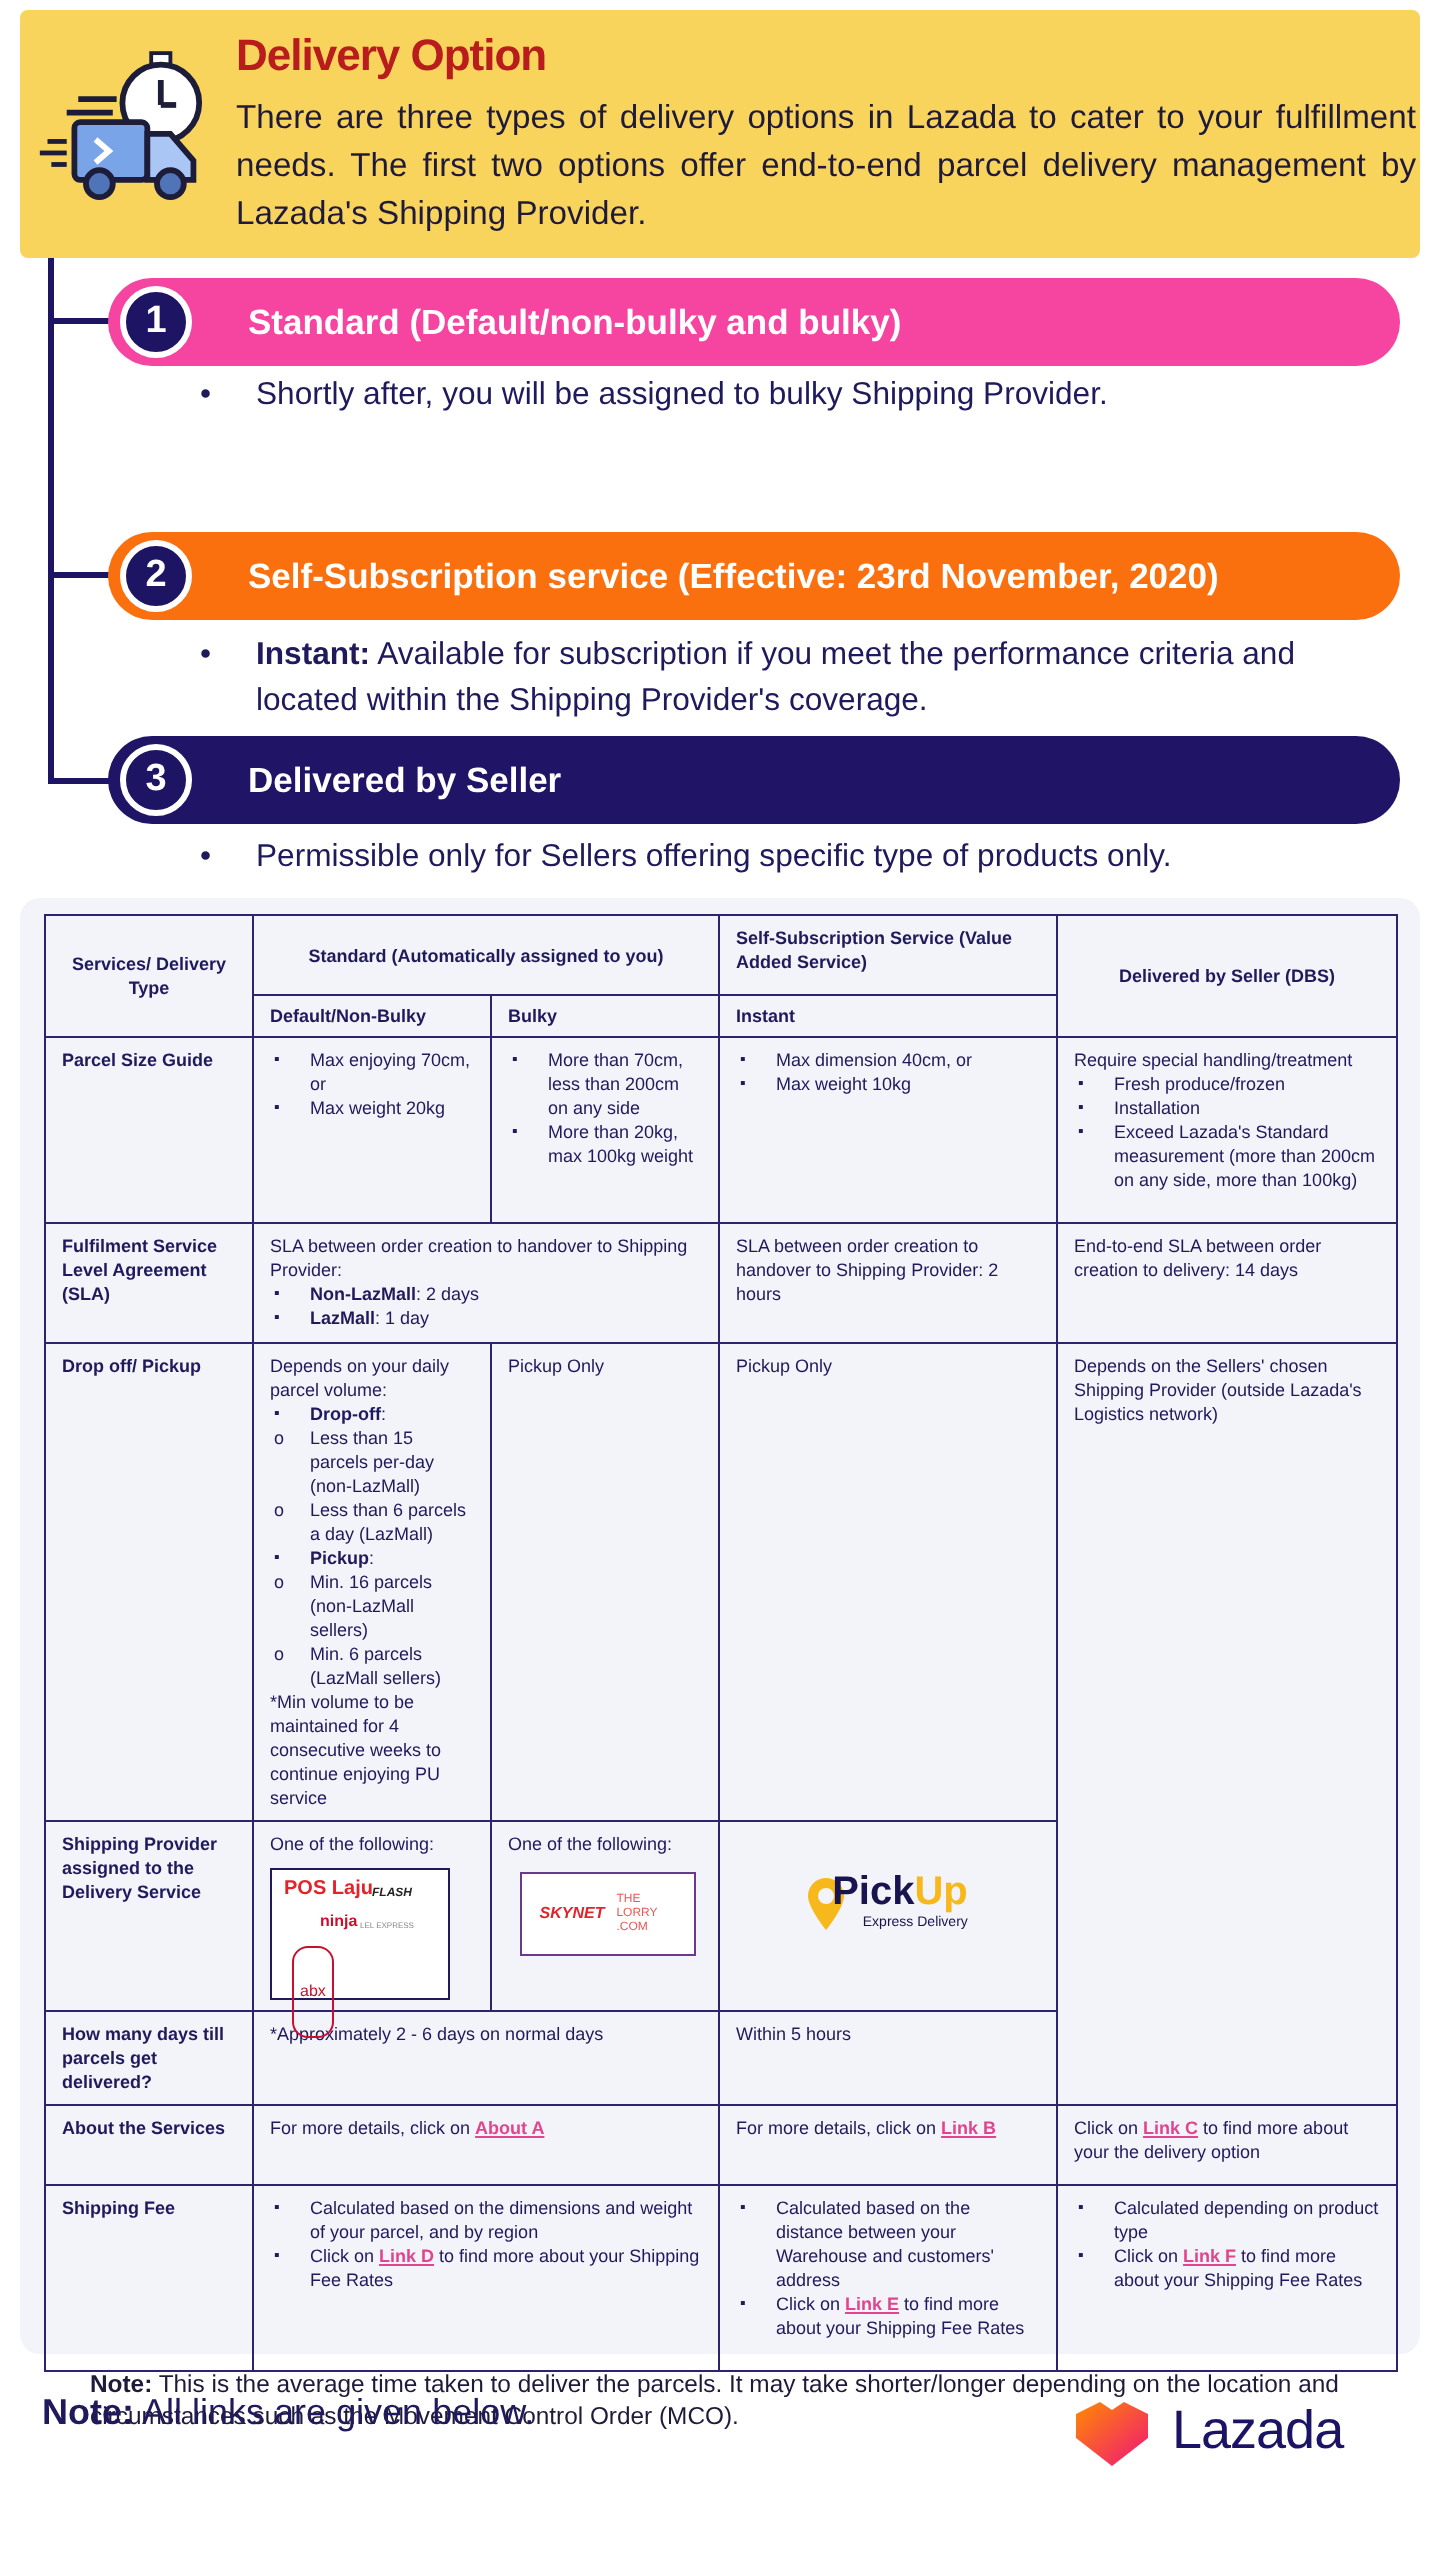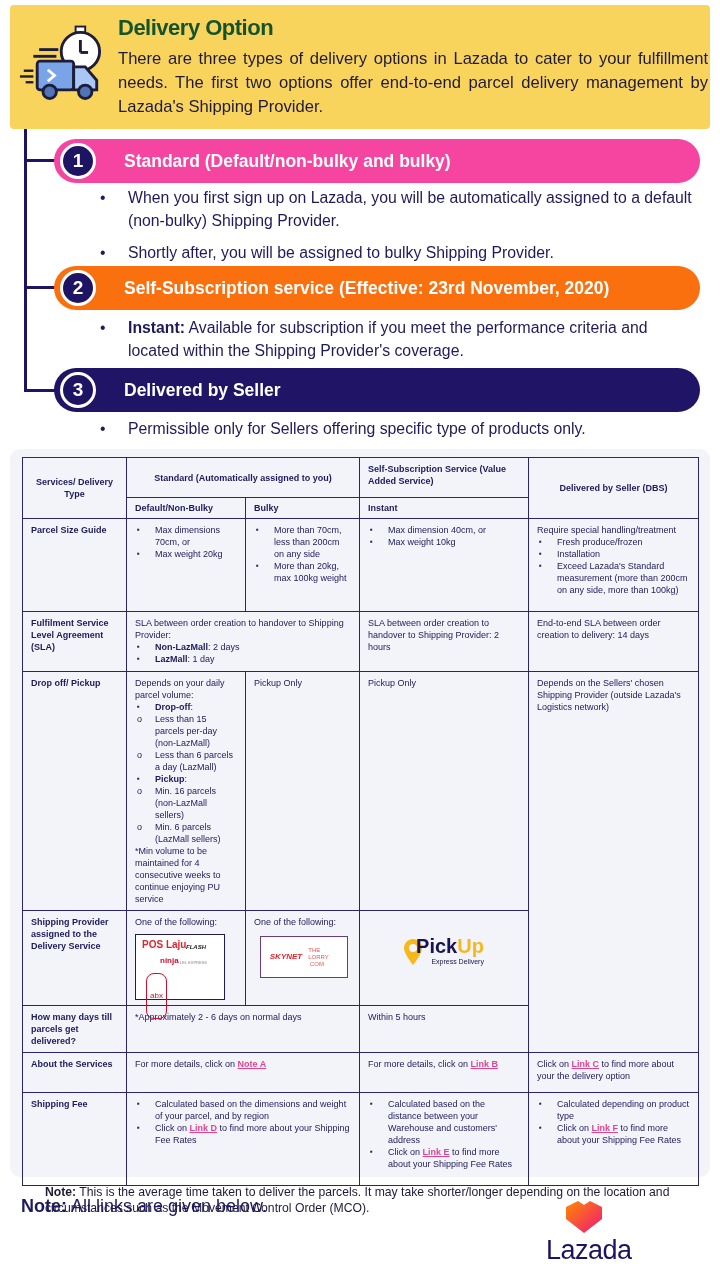--- a/index.html
+++ b/index.html
@@ -6,21 +6,21 @@
   html, body { width: 720px; height: 1280px; background: #ffffff; overflow: hidden; }
   body { position: relative; font-family: "Liberation Sans", sans-serif; color: #1f1a5c; }
 
   .header {
     position: absolute; left: 10px; top: 5px; width: 700px; height: 124px;
     background: #f8d45c; border-radius: 4px;
   }
   .header .icon { position: absolute; left: 8px; top: 14px; width: 96px; height: 90px; }
   .header .title {
     position: absolute; left: 108px; top: 10px; font-size: 22px; font-weight: bold;
-    color: #14532d; letter-spacing: -0.5px;
+    color: #b91c1c; letter-spacing: -0.5px;
   }
   .header .desc {
     position: absolute; left: 108px; top: 42px; width: 590px; font-size: 16.6px;
     line-height: 24px; color: #1f1a3a; text-align: justify;
   }
 
   .tree-vline { position: absolute; left: 24px; top: 129px; width: 3px; height: 263px; background: #1d1463; }
   .tree-h { position: absolute; left: 24px; height: 3px; width: 34px; background: #1d1463; }
 
   .pill {
@@ -60,21 +60,21 @@
   table.grid th.topleft { text-align: left; vertical-align: top; font-weight: bold; }
   .blist li { list-style: none; position: relative; padding-left: 20px; }
   .blist li.sq::before { content: "▪"; position: absolute; left: 2px; top: 0; font-size: 8px; }
   .blist li.ci::before { content: "o"; position: absolute; left: 2px; top: 0; }
   .link { color: #e2458f; text-decoration: underline; font-weight: bold; }
   .logo-box { border: 1.5px solid #1f1a5c; background: #fff; margin-top: 6px; }
   .pickup { display: flex; align-items: center; justify-content: center; height: 72px; }
 
   .note1 { position: absolute; left: 21px; top: 1184px; width: 640px; font-size: 12.2px; line-height: 16px; color: #1f1a3a; margin-left: 24px; }
   .note2 { position: absolute; left: 21px; top: 1196px; font-size: 18px; color: #1f1a5c; }
-  .lazada { position: absolute; left: 536px; top: 1195px; display: flex; align-items: center; flex-direction: column; }
+  .lazada { position: absolute; left: 536px; top: 1195px; display: flex; align-items: center; }
   .lazada .word { font-size: 27px; color: #1b1464; margin-left: 10px; letter-spacing: -0.5px; }
 
   .row-h0 { height: 40px; } .row-h1 { height: 20px; }
   .row-parcel { height: 93px; } .row-sla { height: 60px; } .row-drop { height: 238px; }
   .row-prov { height: 82px; } .row-days { height: 45px; } .row-about { height: 40px; } .row-fee { height: 93px; }
 </style>
 </head>
 <body>
 
 <div class="header">
@@ -102,21 +102,20 @@
 <div class="tree-vline"></div>
 <div class="tree-h" style="top:159px"></div>
 <div class="tree-h" style="top:286px"></div>
 <div class="tree-h" style="top:389px"></div>
 
 <div class="pill pill1">
   <div class="num">1</div>
   <div class="label">Standard  (Default/non-bulky  and  bulky)</div>
 </div>
 <ul class="bullets" style="top:186px">
-  <li>When you first sign up on Lazada, you will be automatically assigned to a default (non-bulky) Shipping Provider.</li>
   <li>Shortly after, you will be assigned to bulky Shipping Provider.</li>
 </ul>
 
 <div class="pill pill2">
   <div class="num">2</div>
   <div class="label">Self-Subscription  service (Effective: 23rd November, 2020)</div>
 </div>
 <ul class="bullets" style="top:316px">
   <li><b>Instant:</b><span> Available for subscription if you meet the performance criteria and located within the Shipping Provider's coverage.</span></li>
 </ul>
@@ -148,21 +147,21 @@
   <tr class="row-h1">
     <th class="sub">Default/Non-Bulky</th>
     <th class="sub">Bulky</th>
     <th class="sub">Instant</th>
   </tr>
 
   <tr class="row-parcel">
     <td class="rowhead">Parcel Size Guide</td>
     <td>
           <ul class="blist">
-      <li class="sq">Max dimensions 70cm, or</li>
+      <li class="sq">Max enjoying 70cm, or</li>
       <li class="sq">Max weight 20kg</li>
     </ul>
         </td>
     <td>
           <ul class="blist">
       <li class="sq">More than 70cm, less than 200cm on any side</li>
       <li class="sq">More than 20kg, max 100kg weight</li>
     </ul>
         </td>
     <td>
@@ -247,21 +246,21 @@
   </tr>
 
   <tr class="row-days">
     <td class="rowhead">How many days till parcels get delivered?</td>
     <td colspan="2">*Approximately  2 - 6 days on normal  days</td>
     <td>Within  5 hours</td>
   </tr>
 
   <tr class="row-about">
     <td class="rowhead">About the Services</td>
-    <td colspan="2"><span>For more details, click on </span><a class="link">Note A</a></td>
+    <td colspan="2"><span>For more details, click on </span><a class="link">About A</a></td>
     <td><span>For more details, click on </span><a class="link">Link B</a></td>
     <td><span>Click on </span><a class="link">Link C</a><span> to find more about your the delivery option</span></td>
   </tr>
 
   <tr class="row-fee">
     <td class="rowhead">Shipping  Fee</td>
     <td colspan="2">
           <ul class="blist">
       <li class="sq">Calculated  based on the dimensions  and weight of your parcel, and by region</li>
       <li class="sq"><span>Click on </span><a class="link">Link D</a><span> to find more about  your Shipping  Fee Rates</span></li>

